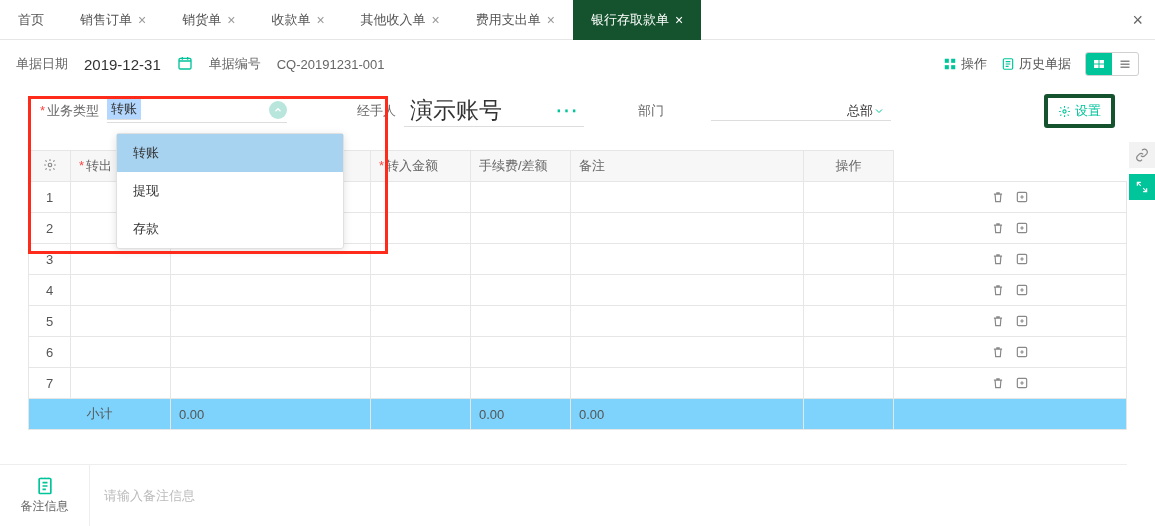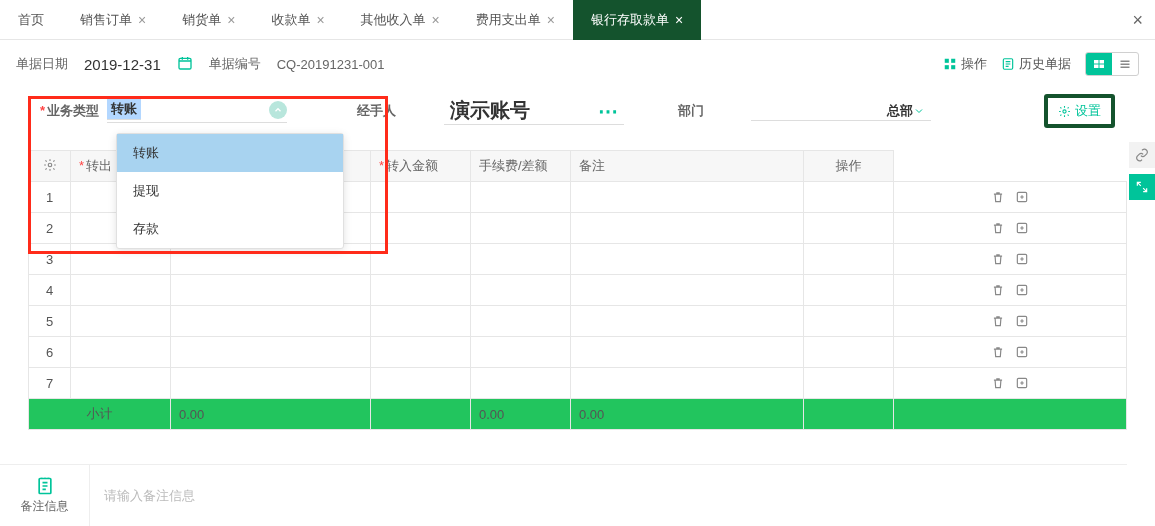--- a/index.html
+++ b/index.html
@@ -21,27 +21,27 @@
 .header-right { margin-left: auto; display: flex; align-items: center; gap: 14px; }
 .hr-link { display: flex; align-items: center; gap: 4px; color: #555; cursor: pointer; font-size: 13px; }
 .hr-link svg { width: 14px; height: 14px; }
 .view-toggles { display: flex; border: 1px solid #d0d0d0; border-radius: 3px; overflow: hidden; }
 .view-btn { width: 26px; height: 22px; display: flex; align-items: center; justify-content: center; cursor: pointer; }
 .view-btn.active { background: #00c49a; }
 .view-btn svg { width: 14px; height: 12px; }
 
 
 .filters { display: flex; align-items: center; padding: 6px 40px 10px 40px; gap: 30px; position: relative; }
-.filter-group { display: flex; align-items: center; gap: 8px; position: relative; font-weight: bold; }
+.filter-group { display: flex; align-items: center; gap: 8px; position: relative; }
 .req { color: #f44; margin-right: 2px; }
 .filter-input { border: none; border-bottom: 1px solid #ddd; padding: 4px 2px; min-width: 180px; color: #333; background: transparent; }
 .filter-input.selected-text { background: #b3d7ff; padding: 1px 4px; display: inline-block; }
 .chevron-circle { width: 18px; height: 18px; border-radius: 50%; background: #b8e6dc; display: flex; align-items: center; justify-content: center; cursor: pointer; }
 .chevron-circle svg { width: 10px; height: 10px; }
-.ellipsis-btn { color: #00c49a; font-size: 20px; padding: 0 6px; cursor: pointer; border-bottom: 1px solid #ddd; min-width: 180px; display: flex; justify-content: flex-end; align-items: center; margin-left: 40px; }
+.ellipsis-btn { color: #00c49a; font-size: 23px; padding: 0 6px; cursor: pointer; border-bottom: 1px solid #ddd; min-width: 180px; display: flex; justify-content: flex-end; align-items: center; }
 .demo-val { color: #333; margin-right: auto; }
 .chev-down { color: #00c49a; cursor: pointer; padding: 0 6px; border-bottom: 1px solid #ddd; min-width: 180px; display: flex; align-items: center; text-align: right; }
 .chev-down .v { flex: 1; color: #333; }
 .settings-btn { border: 4px solid #14532d; color: #00c49a; border-radius: 3px; padding: 4px 10px; display: flex; align-items: center; gap: 4px; cursor: pointer; font-size: 13px; }
 .settings-btn svg { width: 13px; height: 13px; }
 
 
 .red-box { position: absolute; left: 28px; top: 96px; width: 360px; height: 158px; border: 3px solid #ff2b1a; pointer-events: none; z-index: 5; }
 
 
@@ -53,21 +53,21 @@
 .table-wrap { padding: 12px 28px; }
 table { width: 100%; border-collapse: collapse; table-layout: fixed; }
 th, td { border: 1px solid #e6e6e6; height: 31px; padding: 0 8px; text-align: left; font-size: 13px; font-weight: normal; color: #555; }
 th { background: #f7f7f7; color: #666; }
 th .req { color: #f44; }
 .col-gear { width: 42px; text-align: center; }
 .col-num { width: 40px; text-align: center; }
 .col-act { width: 90px; text-align: center; }
 .row-actions { display: flex; gap: 10px; justify-content: center; }
 .row-actions svg { width: 14px; height: 14px; cursor: pointer; }
-tfoot td { background: #22c55e; }
+tfoot td { background: #7dd3fc; }
 .subtotal-label { text-align: center; }
 
 
 .footer { position: absolute; bottom: 0; left: 0; right: 28px; display: flex; height: 62px; border-top: 1px solid #eee; }
 .footer-tab { width: 90px; display: flex; flex-direction: column; align-items: center; justify-content: center; gap: 2px; background: #fff; border-right: 1px solid #eee; }
 .footer-tab svg { width: 20px; height: 20px; }
 .footer-tab-label { font-size: 12px; color: #666; }
 .remark-input { flex: 1; border: none; padding: 0 14px; font-size: 13px; color: #333; }
 .remark-input::placeholder { color: #bbb; }
 

